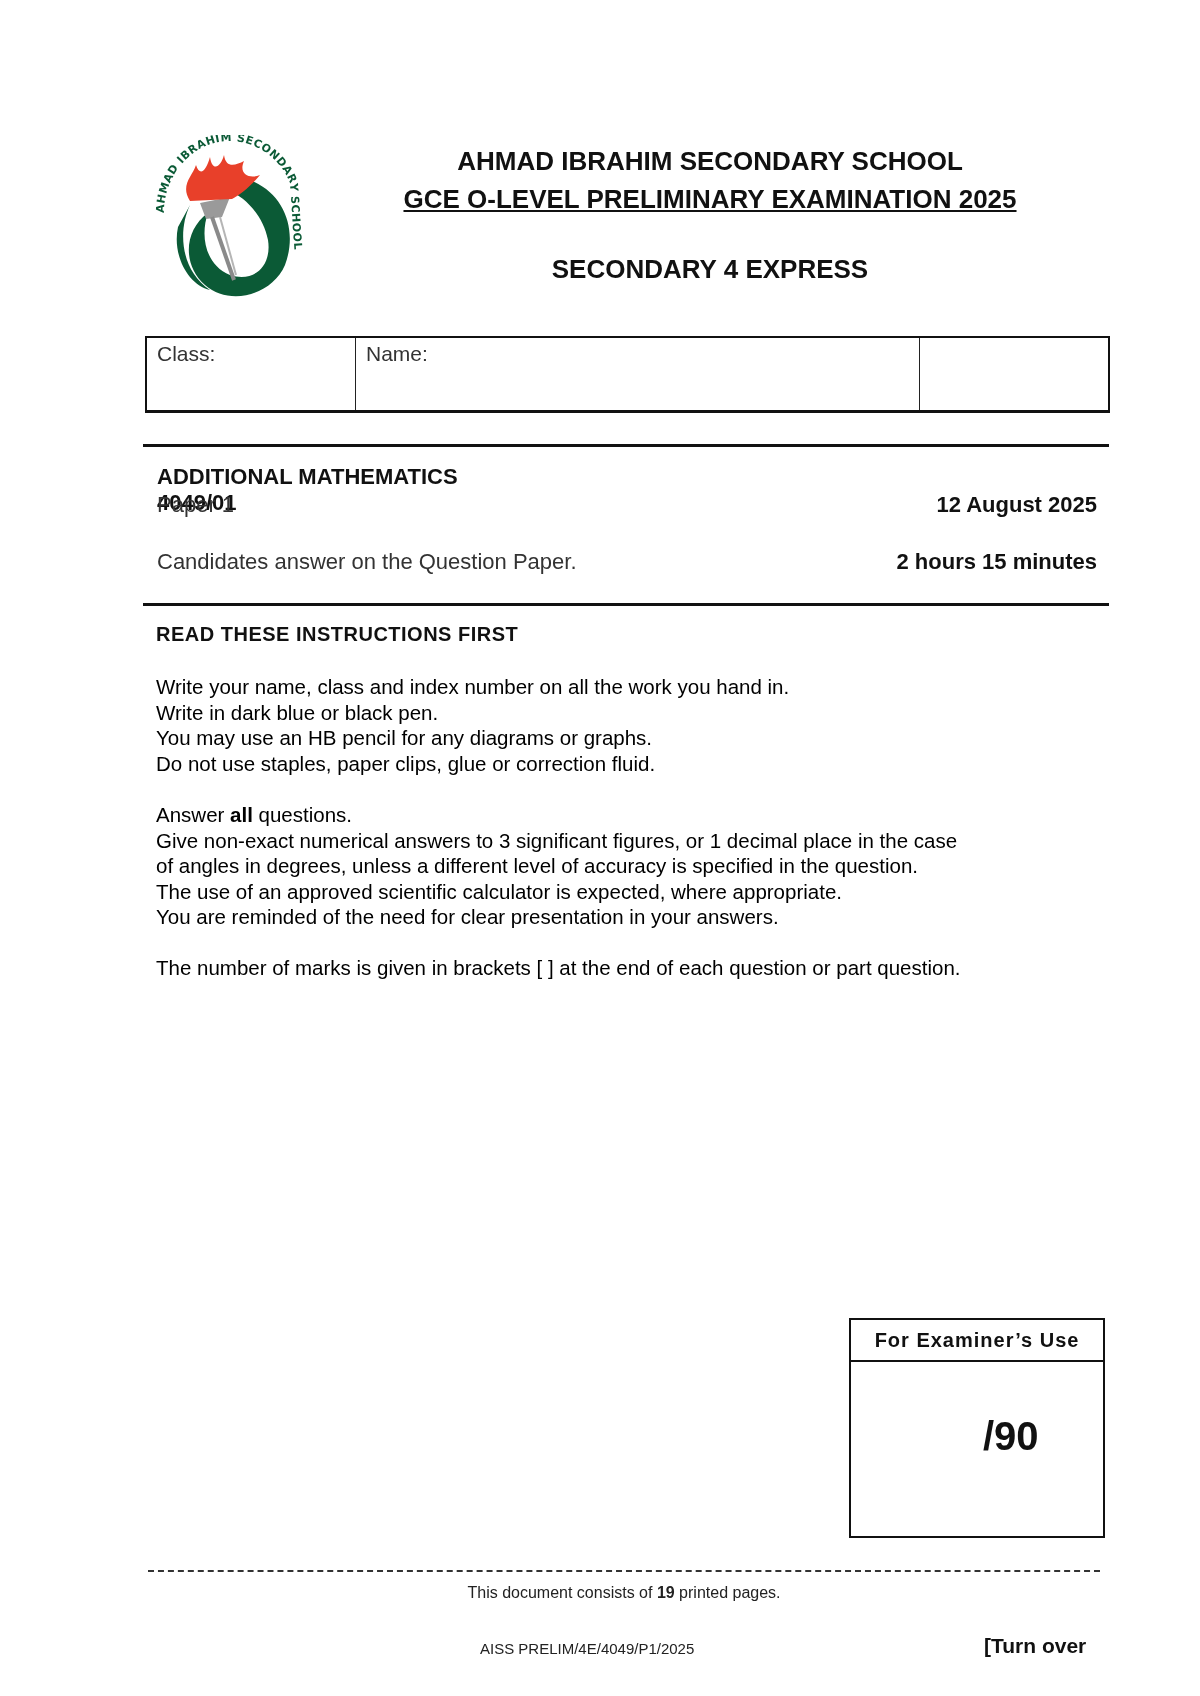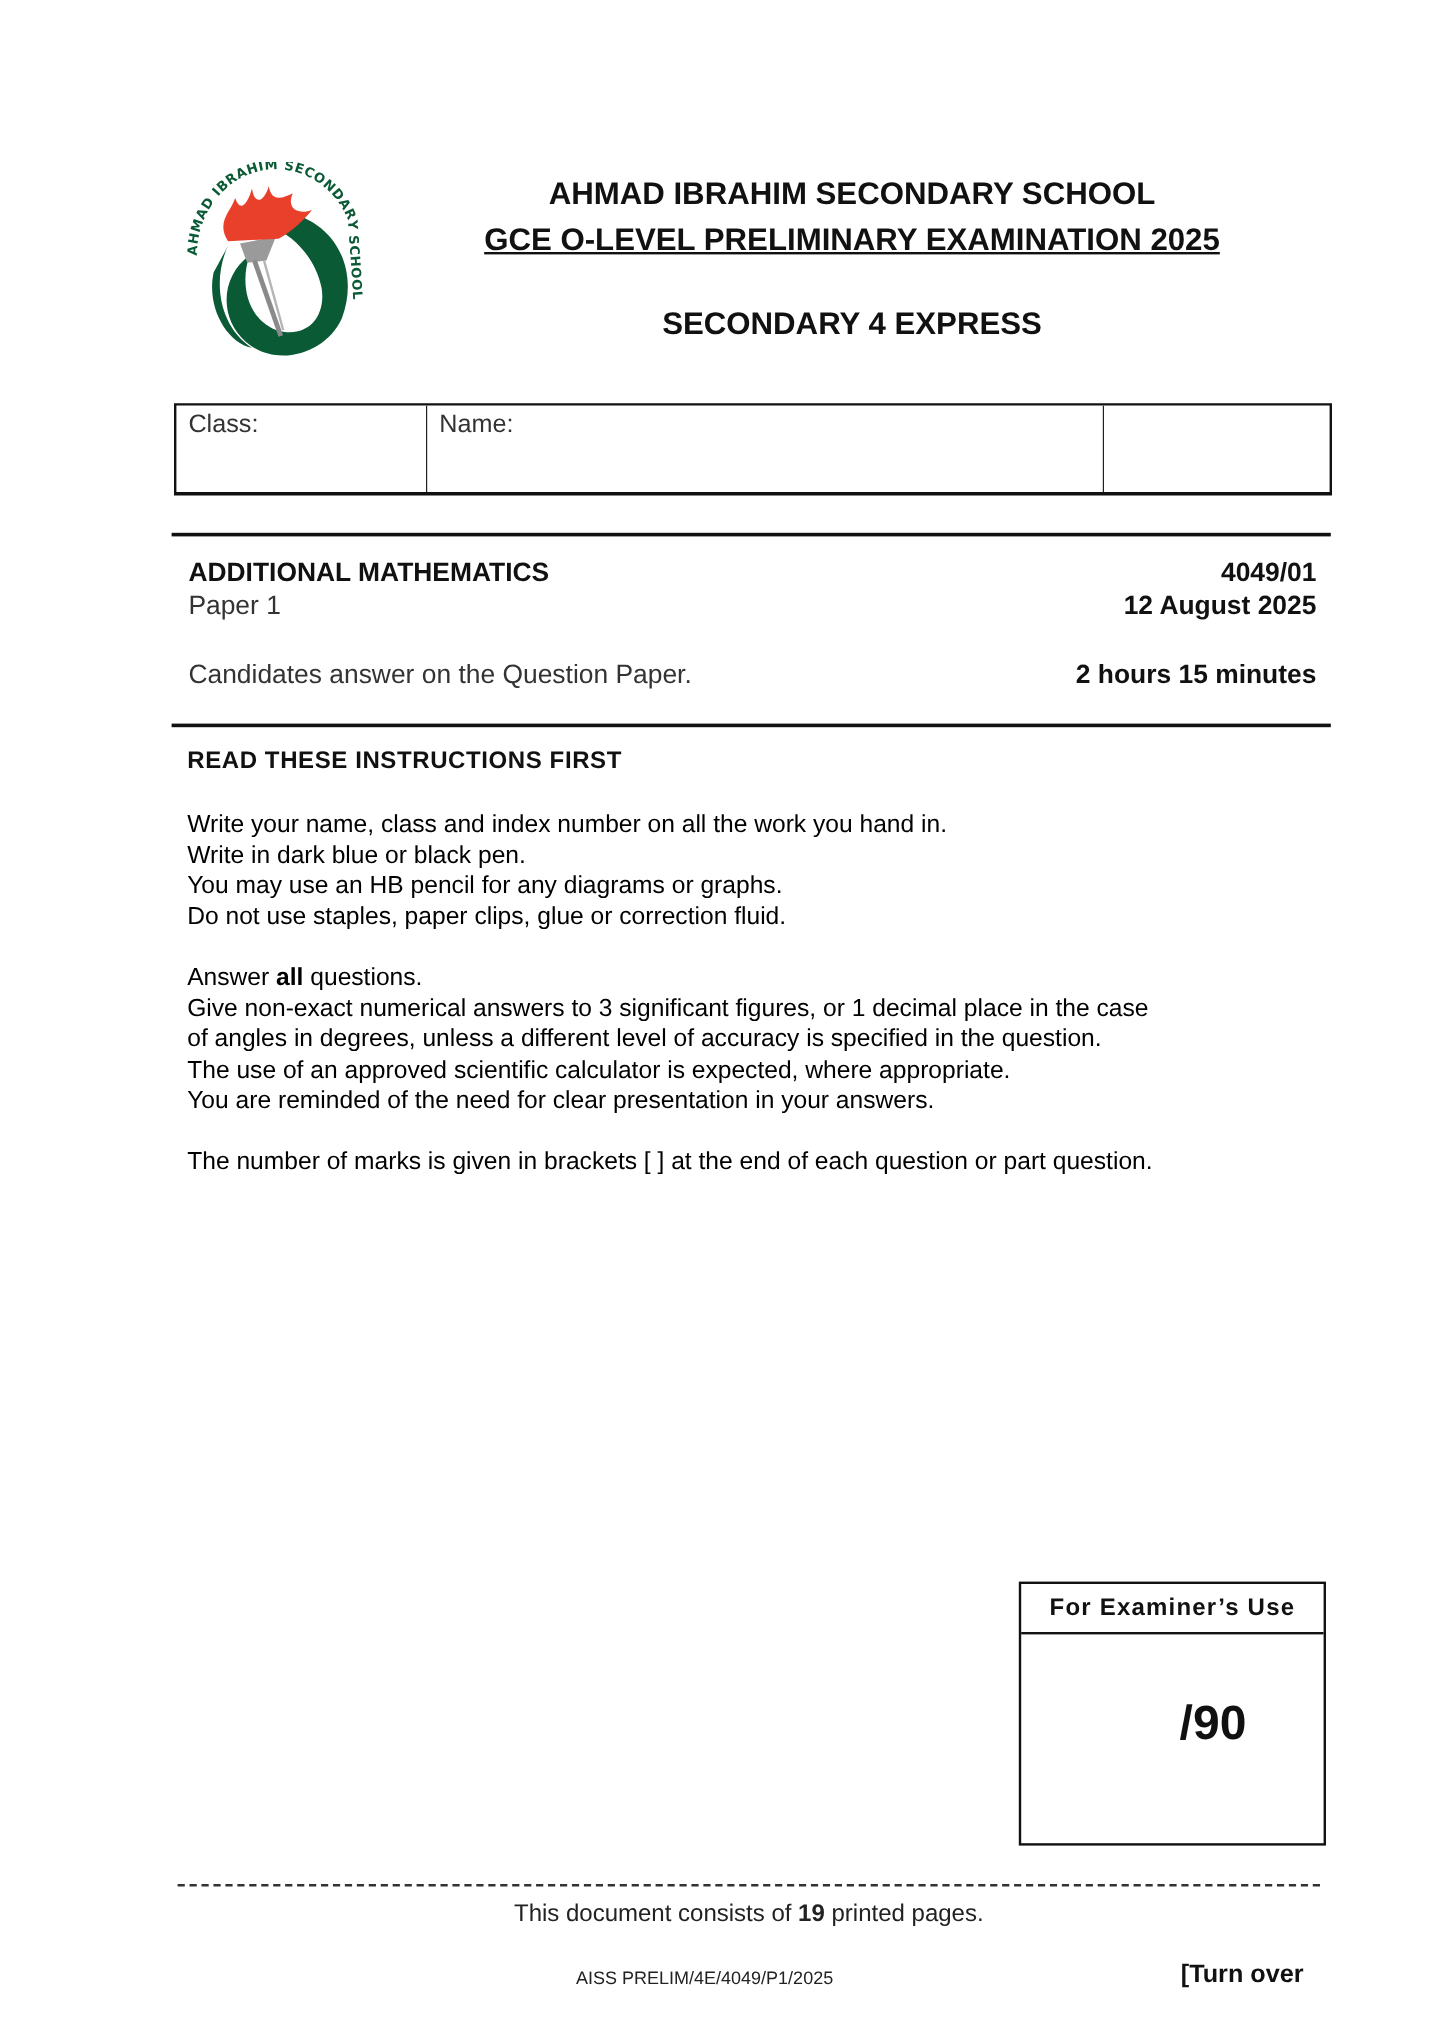--- a/index.html
+++ b/index.html
@@ -16,38 +16,38 @@
     .namebox .c1 { width: 564px; border-right: 1px solid #222; }
     .namebox .c2 { width: 209px; border-right: 1px solid #222; }
     .namebox .c3 { flex: 1; }
 
     .rule { left: 143px; width: 966px; height: 3px; background: #111; }
     .rule1 { top: 444px; }
     .rule2 { top: 603px; }
 
     .subj-row { left: 157px; width: 940px; display: flex; justify-content: space-between; font-size: 22px; }
     .subj-row .b { font-weight: bold; }
-    .row1 { top: 464px; }
+    .row1 { top: 464px; flex-direction: column; }
     .row2 { top: 492px; text-align: center; }
     .row3 { top: 549px; }
     .light { color: #333; }
 
     .instr-title { left: 156px; top: 623px; font-weight: bold; font-size: 20px; letter-spacing: 0.5px; }
     .instr { left: 156px; width: 920px; font-size: 20.5px; line-height: 25.5px; color: #000000; }
     .instr p { margin: 0; }
     .blk1 { top: 674px; }
     .blk2 { top: 802px; }
     .blk3 { top: 955px; }
 
     .exam-box { left: 849px; top: 1318px; width: 256px; height: 220px; border: 2px solid #111; box-sizing: border-box; }
     .exam-box .ehdr { height: 42px; border-bottom: 2px solid #111; text-align: center; font-weight: bold; font-size: 20px; line-height: 40px; letter-spacing: 1px; box-sizing: border-box; }
     .exam-box .escore { position: absolute; left: 132px; top: 94px; font-weight: bold; font-size: 40px; }
 
     .dash { left: 148px; top: 1570px; width: 952px; height: 0; border-top: 2px dashed #333; }
-    .pages { left: 148px; top: 1584px; width: 952px; text-align: center; font-size: 20px; color: #222; }
+    .pages { left: 148px; top: 1584px; width: 952px; text-align: center; font-size: 16px; color: #222; }
     .code { left: 480px; top: 1640px; font-size: 15px; color: #222; }
     .turn { left: 948px; top: 1634px; font-weight: bold; font-size: 21px; margin-left: 36px; }
   </style>
 </head>
 <body>
 
 <div class="abs logo">
   <svg width="160" height="165" viewBox="0 0 160 165" xmlns="http://www.w3.org/2000/svg">
     <defs>
       <path id="arcPath" d="M 14 78 A 66 72 0 0 1 140 48 L 146 140" fill="none"></path>

